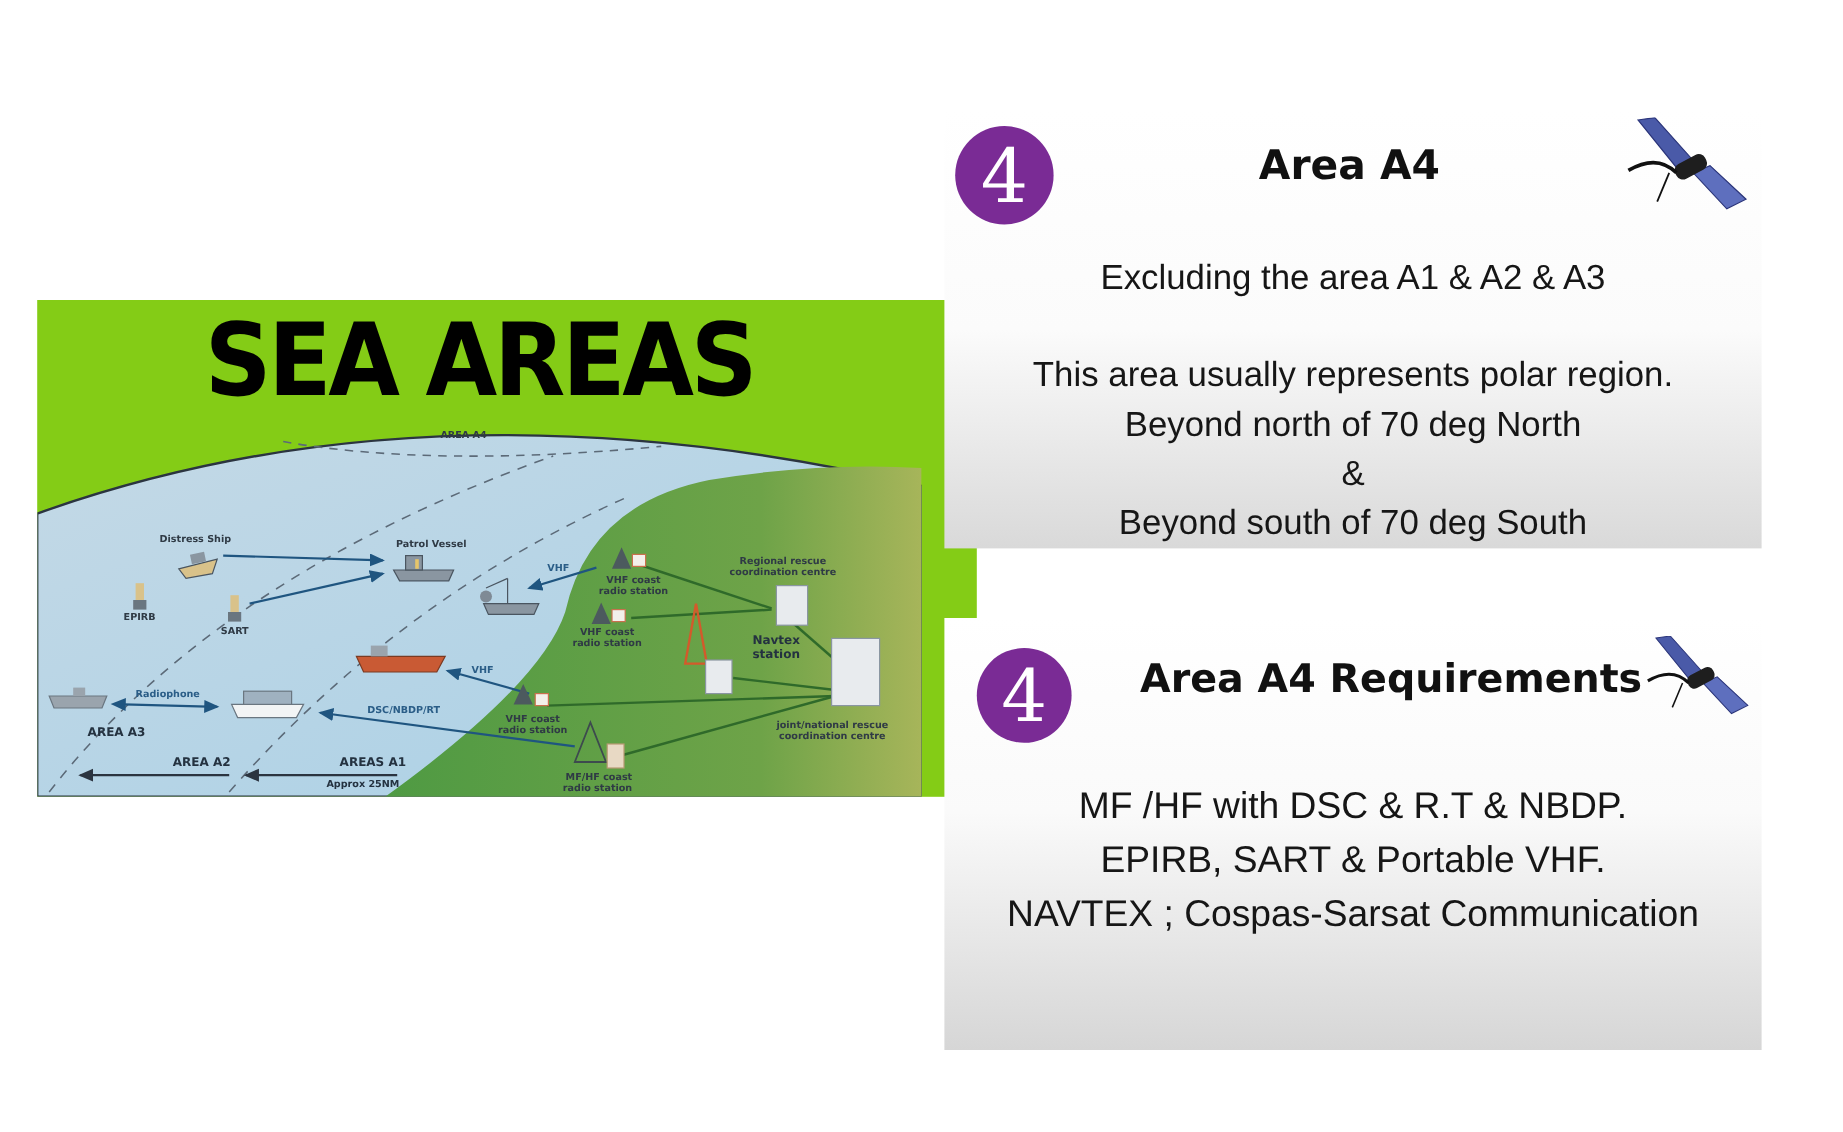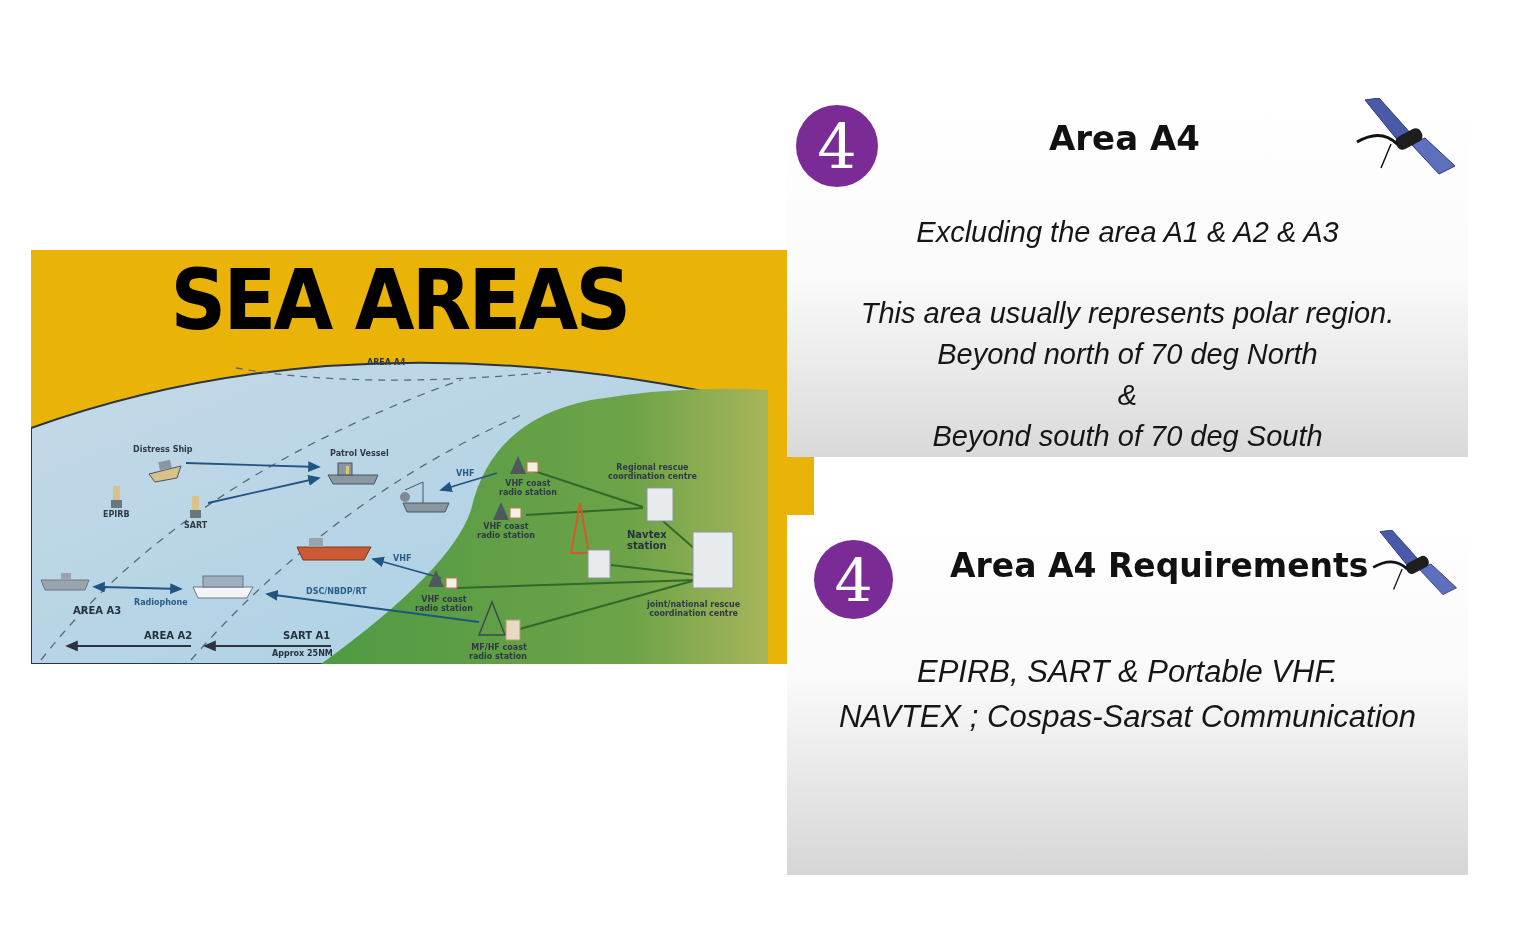--- a/index.html
+++ b/index.html
@@ -3,21 +3,21 @@
 <meta charset="utf-8">
 <style>
   html, body { margin:0; padding:0; }
   body {
     width:1536px; height:943px; position:relative; overflow:hidden;
     background:#ffffff; font-family:"Liberation Sans", sans-serif;
   }
   
   #diagram {
     position:absolute; left:31px; top:250px; width:783px; height:414px;
-    overflow:hidden; background:#eab308;
+    overflow:hidden; background:#84cc16;
   }
   #diagram svg { position:absolute; left:0; top:0; }
   .big-title {
     position:absolute; left:0; top:0; width:737px; text-align:center;
     font-family:"DejaVu Sans", sans-serif; font-weight:bold;
     font-size:84px; letter-spacing:-3px; color:#000; line-height:96px;
     transform:scaleX(0.92); transform-origin:center top; top:2px;
   }
   .lbl {
     position:absolute; font-family:"DejaVu Sans", sans-serif; font-weight:bold;
@@ -45,21 +45,21 @@
     color:#111; white-space:nowrap;
   }
   #slide1 .slide-title { left:262px; top:26px; font-size:34px; }
   #slide2 .slide-title { left:163px; top:31px; font-size:33px; }
   .sat { position:absolute; }
   #slide1 .sat { left:566px; top:6px; }
   #slide2 .sat { left:582px; top:15px; }
   .body-lines { position:absolute; left:0; width:681px; text-align:center; color:#161616; font-family:"Liberation Sans", sans-serif; }
   #slide1 .body-lines { top:120px; font-size:29px; line-height:41px; }
   #slide2 .body-lines { top:134px; font-size:31px; line-height:45px; }
-  .body-lines div { white-space:nowrap;font-style:italic; }
+  .body-lines div { white-space:nowrap; }
   .spacer { height:40px; }
 </style>
 </head>
 <body>
 
 <div id="diagram">
   <svg width="737" height="414" viewBox="0 0 737 414">
     <defs>
       <linearGradient id="seaG" x1="0" y1="0" x2="1" y2="1">
         <stop offset="0" stop-color="#c4d9e6"></stop>
@@ -167,26 +167,26 @@
 
   <div class="big-title">SEA AREAS</div>
 
   <div class="lbl" style="left:336px;top:108px;">AREA A4</div>
   <div class="lbl" style="left:102px;top:195px;">Distress Ship</div>
   <div class="lbl" style="left:299px;top:199px;">Patrol Vessel</div>
   <div class="lbl" style="left:72px;top:260px;">EPIRB</div>
   <div class="lbl" style="left:153px;top:271px;">SART</div>
   <div class="lbl blue" style="left:425px;top:219px;">VHF</div>
   <div class="lbl blue" style="left:362px;top:304px;">VHF</div>
-  <div class="lbl blue" style="left:103px;top:324px;margin-top:24px;">Radiophone</div>
+  <div class="lbl blue" style="left:82px;top:324px;">Radiophone</div>
   <div class="lbl blue" style="left:275px;top:337px;">DSC/NBDP/RT</div>
   <div class="lbl big dark" style="left:2px;top:355px;">AREA A3</div>
   <div class="lbl big dark" style="left:73px;top:380px;">AREA A2</div>
   <div class="lbl dark" style="left:59px;top:399px;margin-top:39px;">Approx 150NM</div>
-  <div class="lbl big dark" style="left:212px;top:380px;">SART A1</div>
+  <div class="lbl big dark" style="left:212px;top:380px;">AREAS A1</div>
   <div class="lbl dark" style="left:201px;top:399px;text-align:right;">Approx 25NM</div>
   <div class="lbl" style="left:468px;top:229px;white-space:pre;">VHF coast
 radio station</div>
   <div class="lbl" style="left:446px;top:272px;white-space:pre;">VHF coast
 radio station</div>
   <div class="lbl" style="left:384px;top:345px;white-space:pre;">VHF coast
 radio station</div>
   <div class="lbl" style="left:438px;top:393px;white-space:pre;text-align:right;">MF/HF coast
 radio station</div>
   <div class="lbl big dark" style="left:556px;top:279px;white-space:pre;text-align:left;">Navtex
@@ -221,16 +221,17 @@
   <div class="badge">4</div>
   <div class="slide-title">Area A4 Requirements</div>
   <svg class="sat" width="90" height="68" viewBox="0 0 104 80">
     <polygon points="12,2 26,0 60,38 46,44" fill="#4a5aa8" stroke="#2b357a"></polygon>
     <polygon points="58,46 72,40 102,68 86,76" fill="#5e6fbe" stroke="#2b357a"></polygon>
     <rect x="42" y="34" width="28" height="14" rx="6" fill="#1e1e1e" transform="rotate(-28 56 41)"></rect>
     <path d="M4,44 Q28,30 44,46" fill="none" stroke="#111" stroke-width="3"></path>
     <line x1="38" y1="46" x2="28" y2="70" stroke="#111" stroke-width="1.5"></line>
   </svg>
   <div class="body-lines">
+    <div>MF /HF with DSC &amp; R.T &amp; NBDP.</div>
     <div>EPIRB, SART &amp; Portable VHF.</div>
     <div>NAVTEX ; Cospas-Sarsat Communication</div>
   </div>
 </div>
 
 </body></html>

